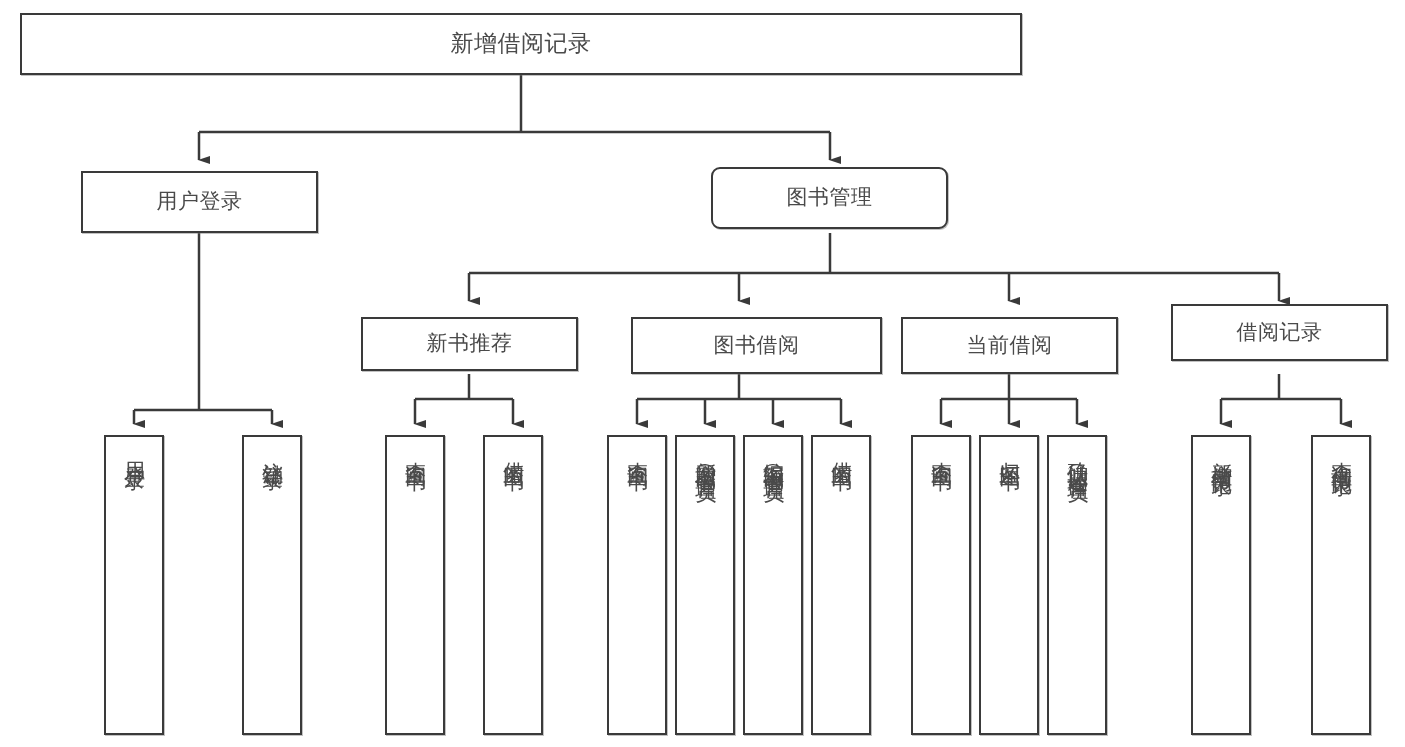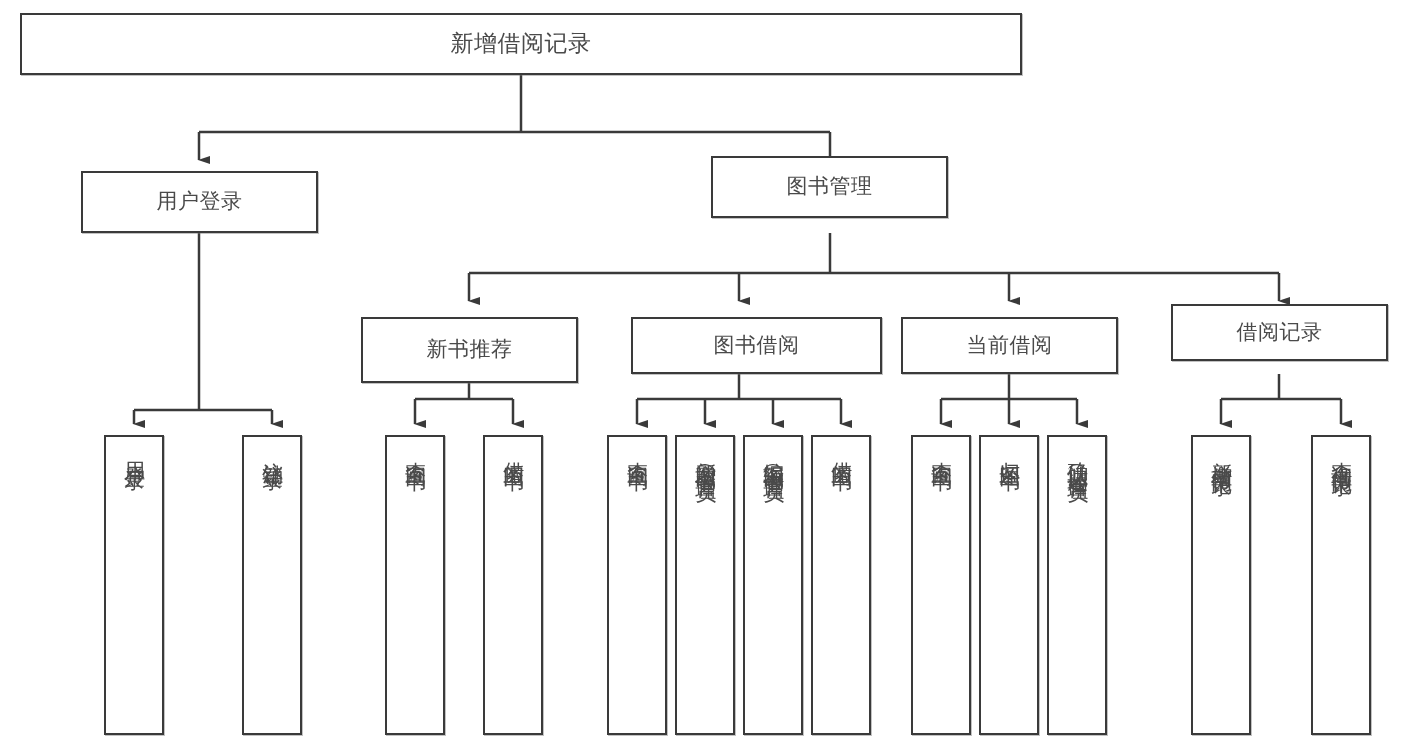--- a/index.html
+++ b/index.html
@@ -137,25 +137,25 @@
     </g>
   </svg>
 
   <div class="node horiz root" style="left:20px; top:13px; width:1002px; height:62px;">
     <span class="label">新增借阅记录</span>
   </div>
 
   <div class="node horiz level2" style="left:81px; top:171px; width:237px; height:62px;">
     <span class="label">用户登录</span>
   </div>
-  <div class="node horiz level2" style="left:711px; top:156px; width:237px; height:62px;">
+  <div class="node horiz level2" style="left:711px; top:167px; width:237px; height:62px;border-radius:9px;">
     <span class="label">图书管理</span>
   </div>
 
-  <div class="node horiz level3" style="left:361px; top:317px; width:217px; height:66px;">
+  <div class="node horiz level3" style="left:361px; top:317px; width:217px; height:54px;">
     <span class="label">新书推荐</span>
   </div>
   <div class="node horiz level3" style="left:631px; top:317px; width:251px; height:57px;">
     <span class="label">图书借阅</span>
   </div>
   <div class="node horiz level3" style="left:901px; top:317px; width:217px; height:57px;">
     <span class="label">当前借阅</span>
   </div>
   <div class="node horiz level3" style="left:1171px; top:304px; width:217px; height:57px;">
     <span class="label">借阅记录</span>

